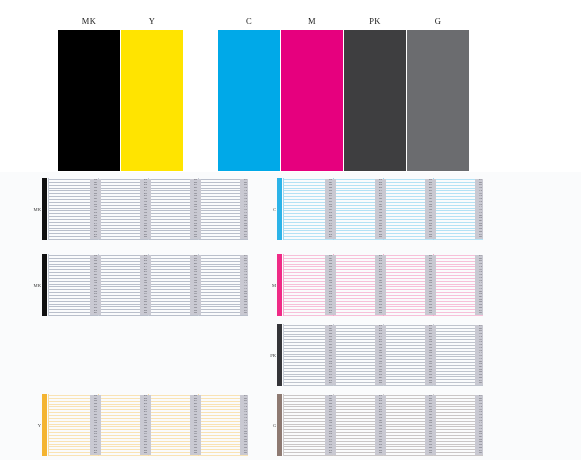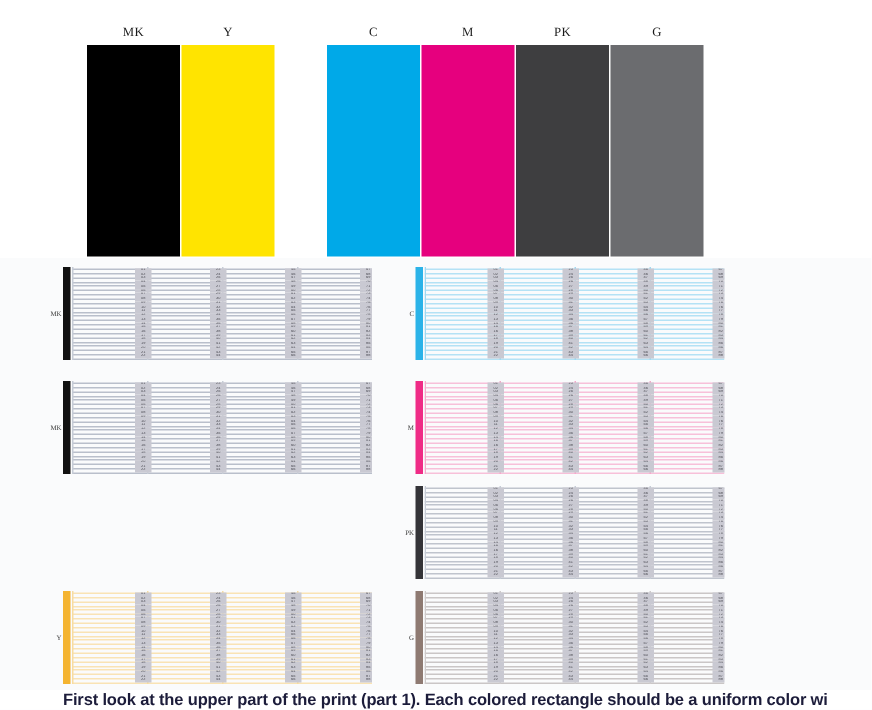--- a/index.html
+++ b/index.html
@@ -1079,17 +1079,14 @@
             <span>84</span>
             <span>85</span>
             <span>86</span>
             <span>87</span>
             <span>88</span>
           </div>
         </div>
       </div>
     </div>
 
-  <div id="caption">
-    <span id="caption-text">First look at the upper part of the print (part 1). Each colored rectangle should be a uniform color wi</span>
-  </div>
 
 </div>
 
 </body></html>

